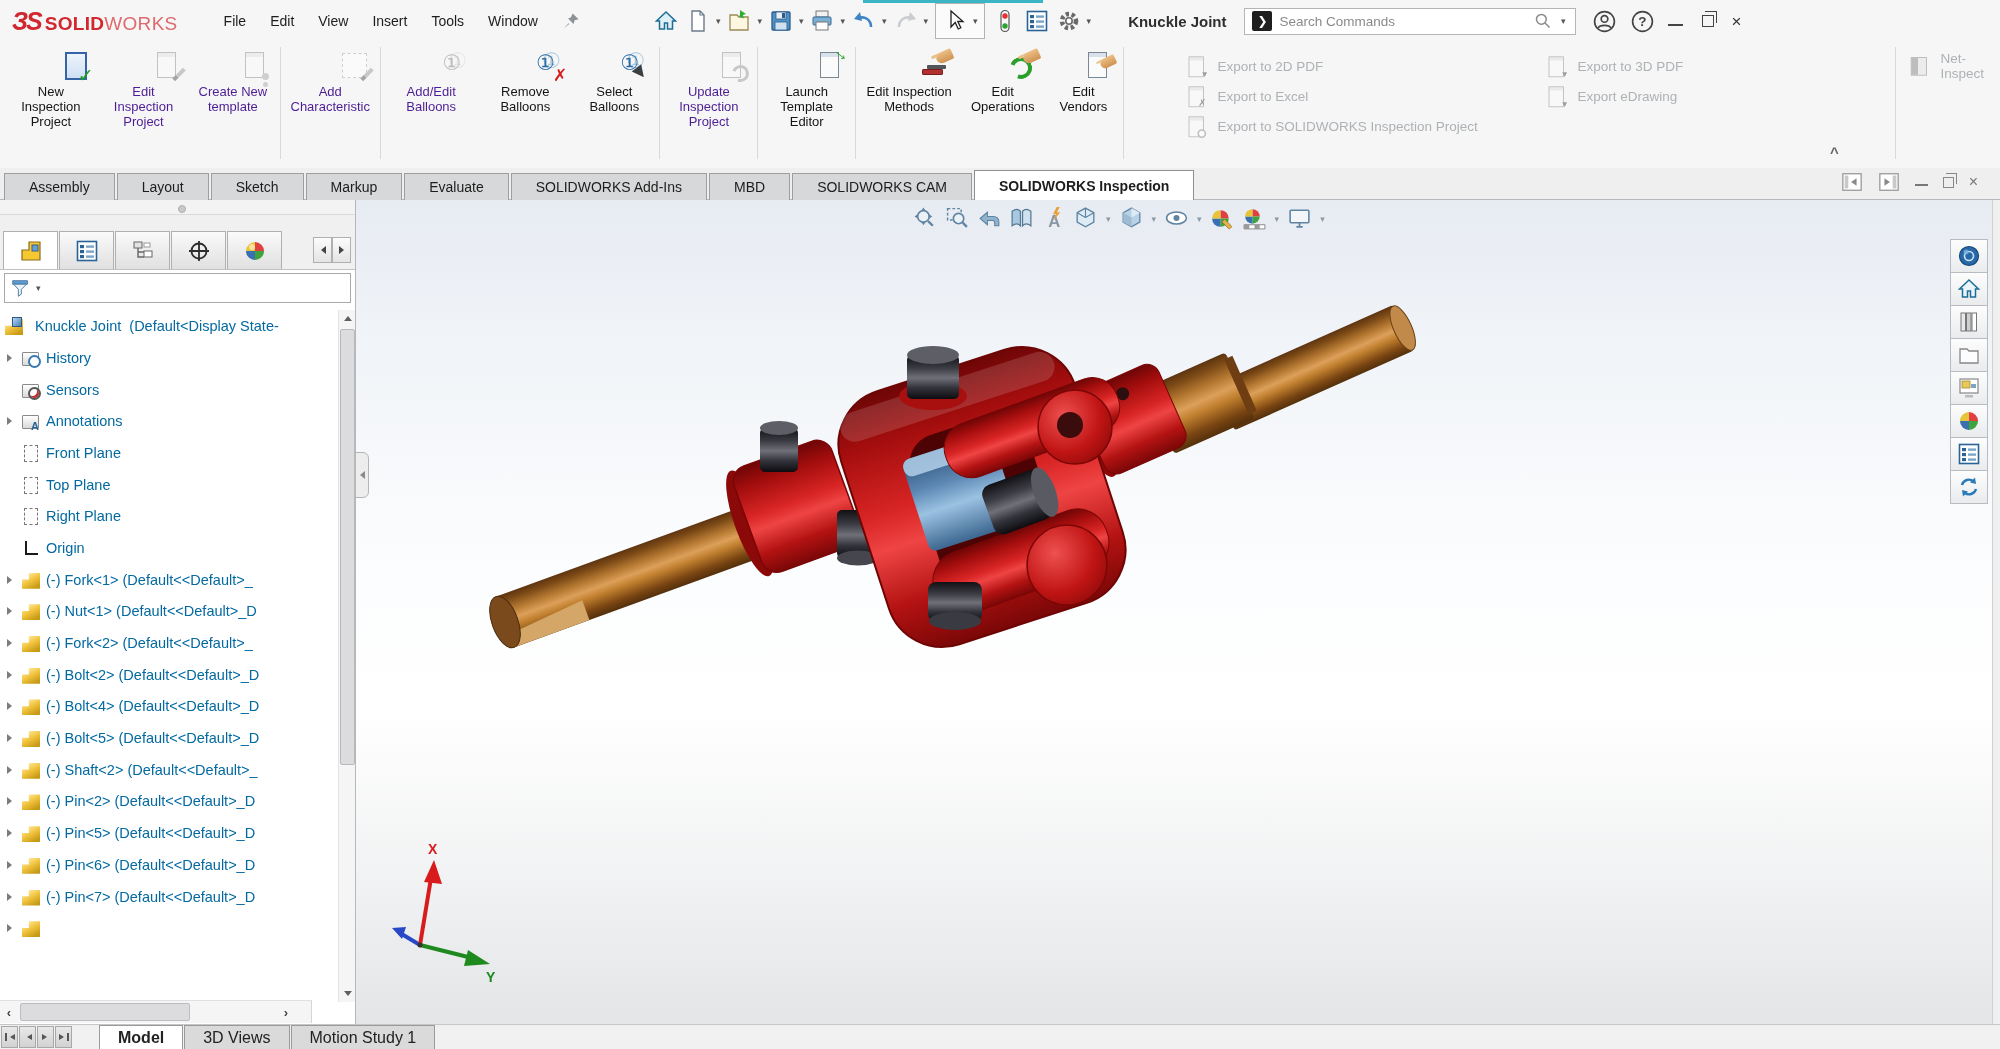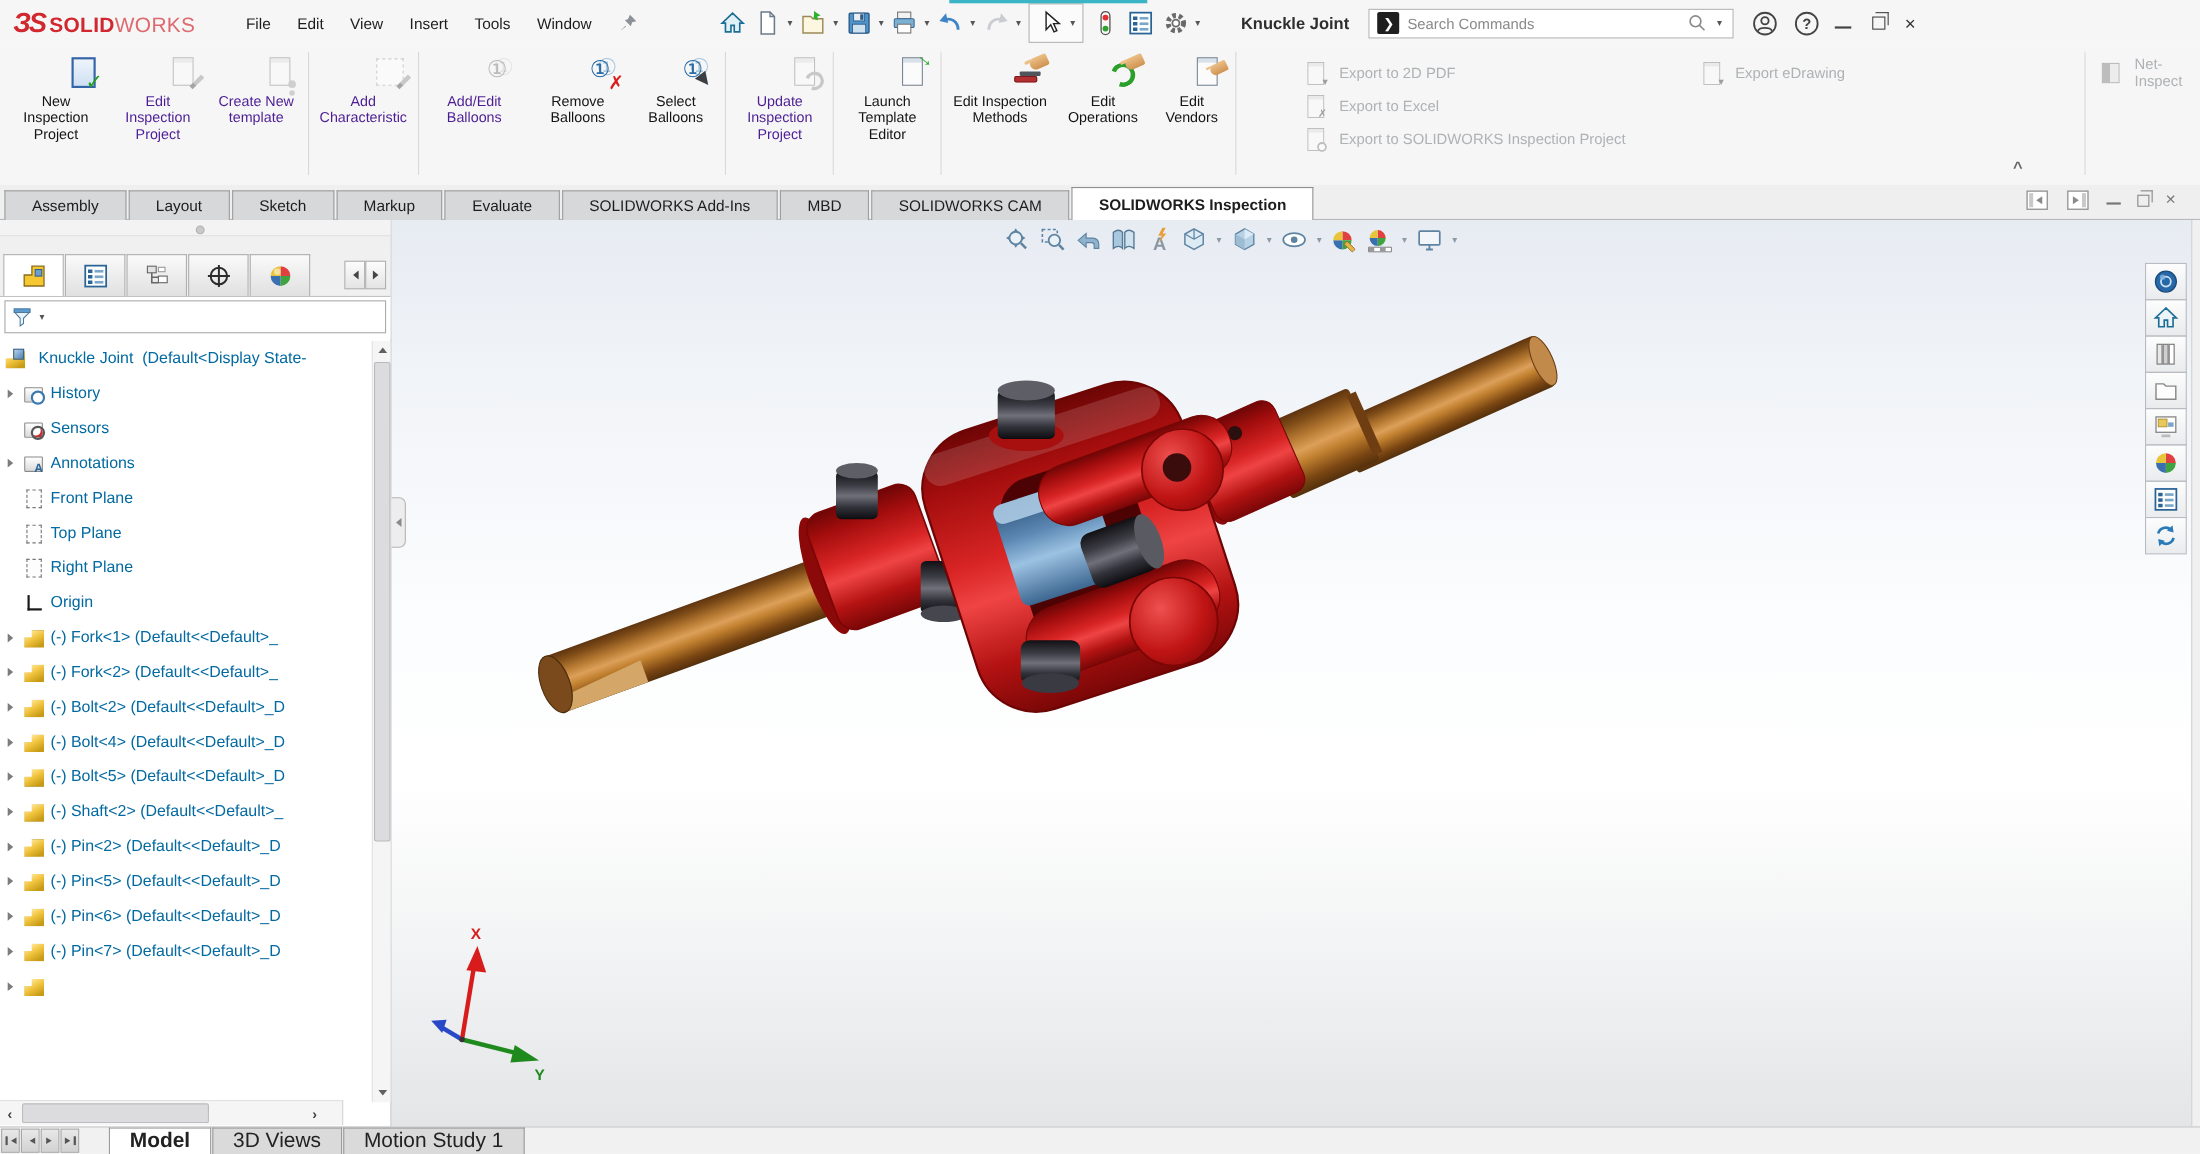--- a/index.html
+++ b/index.html
@@ -154,21 +154,21 @@
 
 
 .bottombar{position:absolute;left:0;top:1024px;width:2000px;height:25px;background:#f1f1f1;border-top:1px solid #c6c6c6;display:flex;align-items:flex-start;}
 .navbtns{display:flex;margin:1px 0 0 1px;}
 .navbtn{width:17px;height:22px;border:1px solid #a8a8a8;background:linear-gradient(#e8e8e8,#d2d2d2);margin-right:1px;display:flex;align-items:center;justify-content:center;}
 .nb-l{border-left:2px solid #555;height:8px;display:flex;align-items:center;}
 .nb-r{border-right:2px solid #555;height:8px;display:flex;align-items:center;}
 .nb-tl{border:3.5px solid transparent;border-right:5px solid #555;}
 .nb-tr{border:3.5px solid transparent;border-left:5px solid #555;}
 .btabs{display:flex;margin-left:26px;height:25px;}
-.btab{height:25px;display:flex;align-items:center;padding:0 18px;background:#dadada;border:1px solid #9a9a9a;border-bottom:none;margin-right:1px;font-size:19px;color:#222;white-space:nowrap;}
+.btab{height:25px;display:flex;align-items:center;padding:0 18px;background:#dadada;border:1px solid #9a9a9a;border-bottom:none;margin-right:1px;font-size:16px;color:#222;white-space:nowrap;}
 .btab.active{background:#fff;font-weight:bold;}
 </style>
 </head>
 <body>
 
 <div class="titlebar">
   <div class="accent-strip"></div>
   <div class="logo">
     <span class="logo-mark">ЗS</span>
     <span class="logo-bold">SOLID</span>
@@ -406,20 +406,24 @@
           </div>
 
           <div class="exp-item disabled">
             <span class="exp-icon" data-icon="export-swi"></span>
             <span class="exp-label">Export to SOLIDWORKS Inspection Project</span>
           </div>
 
       </div>
       <div class="expcol c2">
 
+          <div class="exp-item disabled">
+            <span class="exp-icon" data-icon="export-doc"></span>
+            <span class="exp-label">Export to 3D PDF</span>
+          </div>
 
           <div class="exp-item disabled">
             <span class="exp-icon" data-icon="export-doc"></span>
             <span class="exp-label">Export eDrawing</span>
           </div>
 
       </div>
     </div>
     <div class="rsep"></div>
     <div class="netgrp">
@@ -581,20 +585,25 @@
         <span class="ticon" data-icon="origin"></span>
         <span class="tlabel">Origin</span>
       </div>
 
       <div class="trow expand">
         <span class="tarrow"></span>
         <span class="ticon" data-icon="part"></span>
         <span class="tlabel">(-) Fork&lt;1&gt; (Default&lt;&lt;Default&gt;_</span>
       </div>
 
+      <div class="trow expand">
+        <span class="tarrow"></span>
+        <span class="ticon" data-icon="part"></span>
+        <span class="tlabel">(-) Nut&lt;1&gt; (Default&lt;&lt;Default&gt;_D</span>
+      </div>
 
       <div class="trow expand">
         <span class="tarrow"></span>
         <span class="ticon" data-icon="part"></span>
         <span class="tlabel">(-) Fork&lt;2&gt; (Default&lt;&lt;Default&gt;_</span>
       </div>
 
 
       <div class="trow expand">
         <span class="tarrow"></span>

